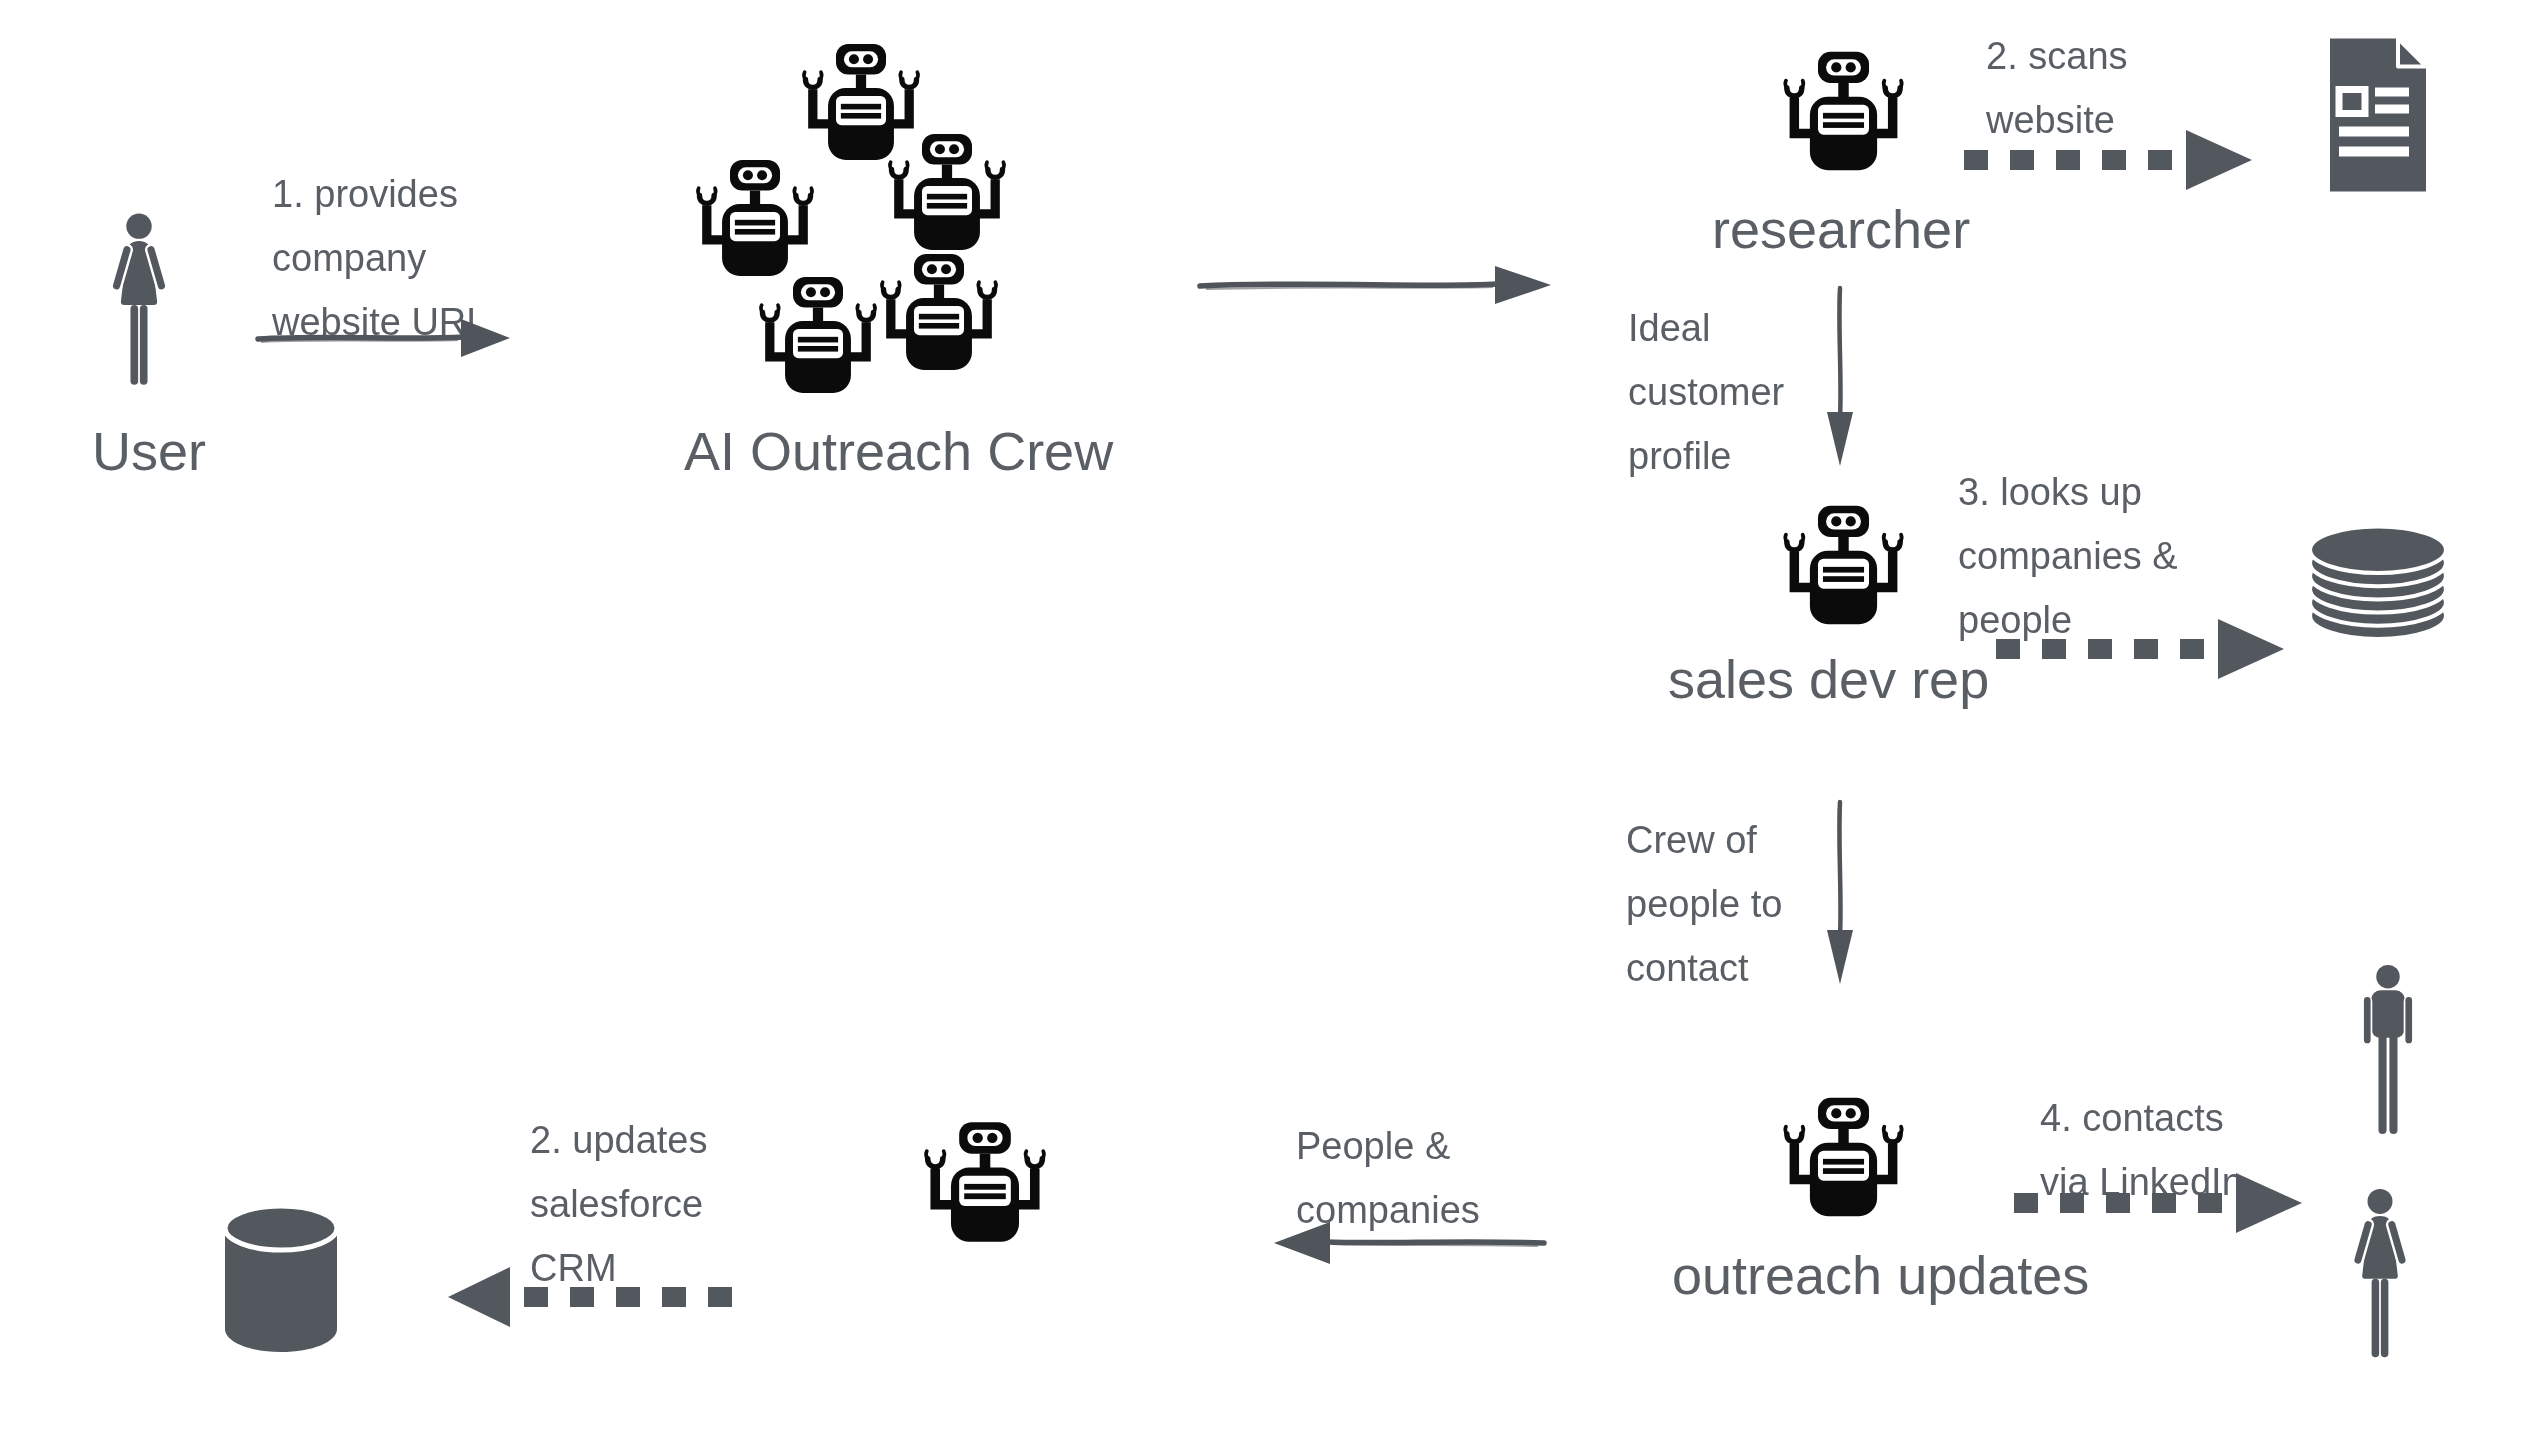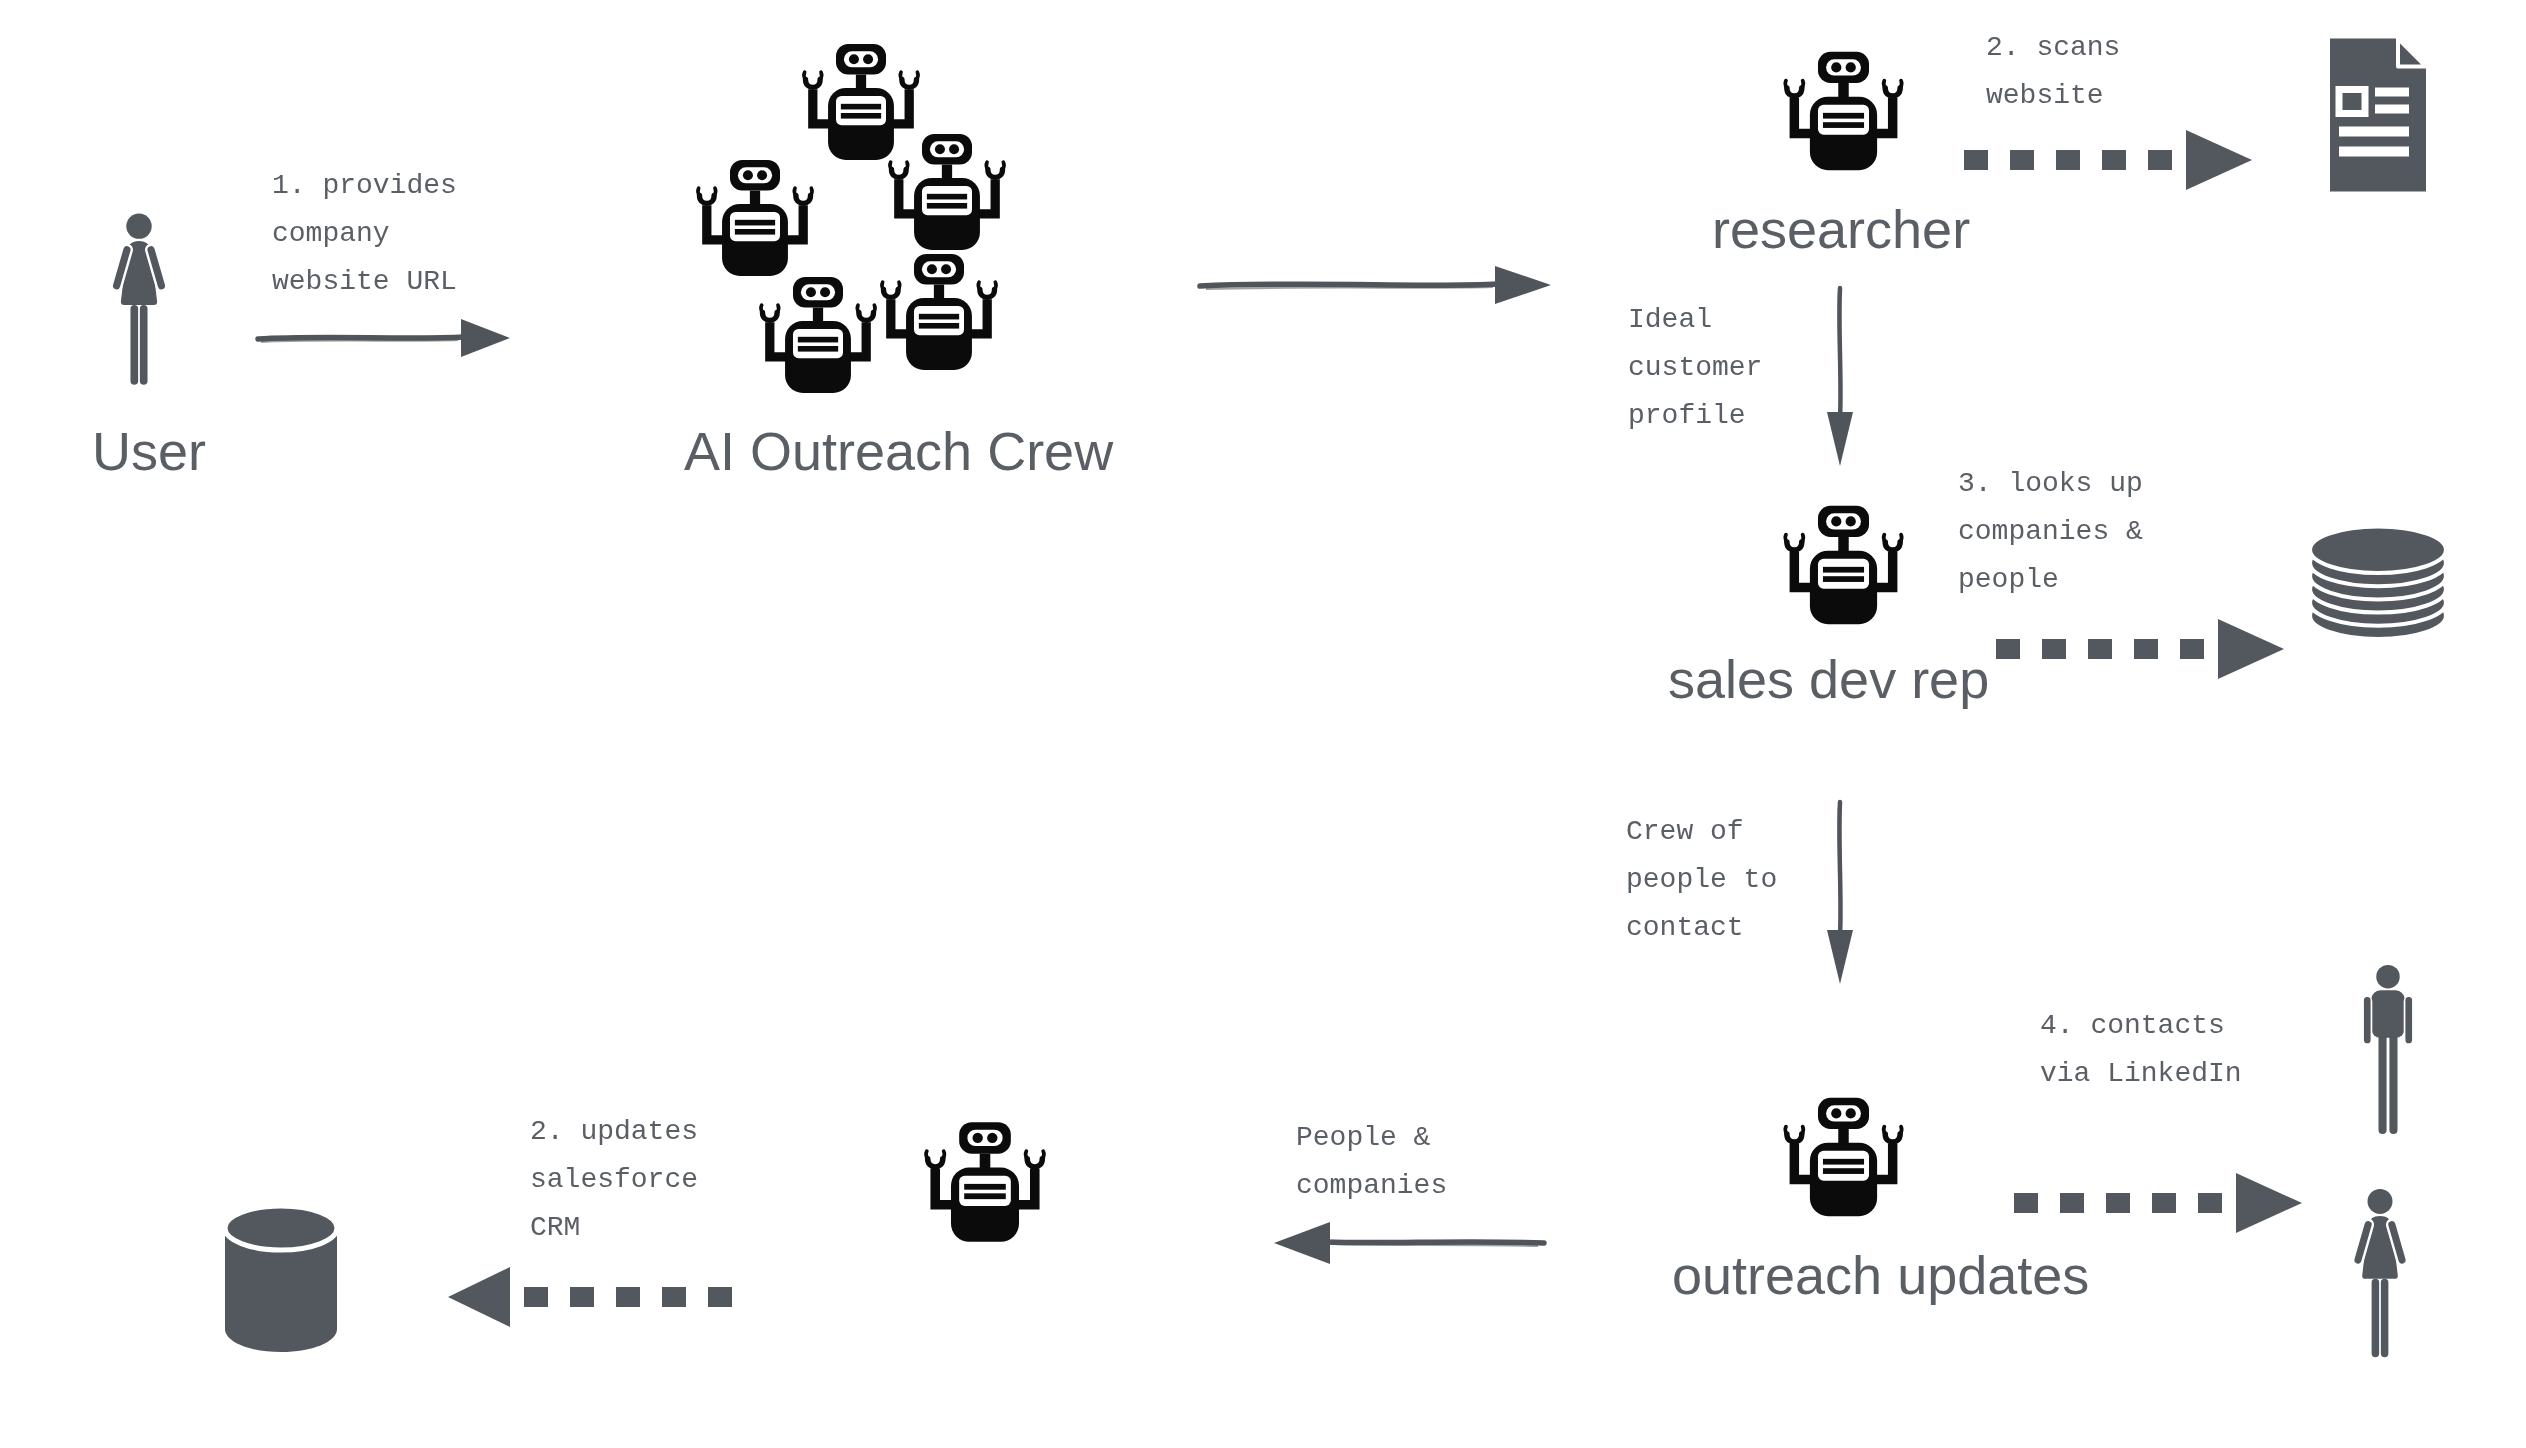--- a/index.html
+++ b/index.html
@@ -15,24 +15,23 @@
     position:relative;
     width:2526px;height:1448px;
     background:var(--bg);
     font-family:"Liberation Sans", sans-serif;
     overflow:hidden;
   }
   .abs{position:absolute;}
   .ann{
     white-space:pre-line;
     color:var(--text);
-    font-size:28px;
-    line-height:48px;
+    font-size:38px;
+    line-height:64px;
     letter-spacing:0px;
-    font-family:Liberation Mono, monospace;
   }
   .lbl{
     color:var(--text);
     font-size:54px;
     white-space:nowrap;
     letter-spacing:0px;
     text-align:center;
   }
   .icon{color:var(--icon);}
   .robot{color:var(--robot);}
@@ -197,21 +196,21 @@
     <path d="M22 2 C20 45 24 100 22 136" stroke="currentColor" stroke-width="4.5" fill="none" stroke-linecap="round"></path>
     <path d="M20.5 8 C19.5 55 23 95 21.5 130" stroke="currentColor" stroke-width="1.8" fill="none" opacity="0.5"></path>
     <polygon points="9,130 35,130 22,184" fill="currentColor"></polygon>
   </svg>
 
   <svg class="abs robot" style="left:1781px;top:1096px" width="125" height="122" viewBox="0 0 100 98">
       <use href="#robot"></use>
     </svg>
   <div class="abs lbl" style="left:1672px;top:1244px">outreach updates</div>
 
-  <div class="abs ann" style="left:2040px;top:1002px">4. contacts
+  <div class="abs ann" style="left:2040px;top:1086px">4. contacts
 via LinkedIn</div>
   <svg class="abs icon" style="left:2010px;top:1171px" width="300" height="64" viewBox="0 0 300 64">
     <line x1="4" y1="32" x2="224" y2="32" stroke="currentColor" stroke-width="20" stroke-dasharray="24 22"></line>
     <polygon points="226,2 292,32 226,62" fill="currentColor"></polygon>
   </svg>
   <svg class="abs icon" style="left:2354px;top:964px" width="68" height="172" viewBox="0 0 64 170">
       <use href="#person-male"></use>
     </svg>
   <svg class="abs icon" style="left:2344px;top:1188px" width="72" height="172" viewBox="0 0 64 160">
       <use href="#person-female"></use>

